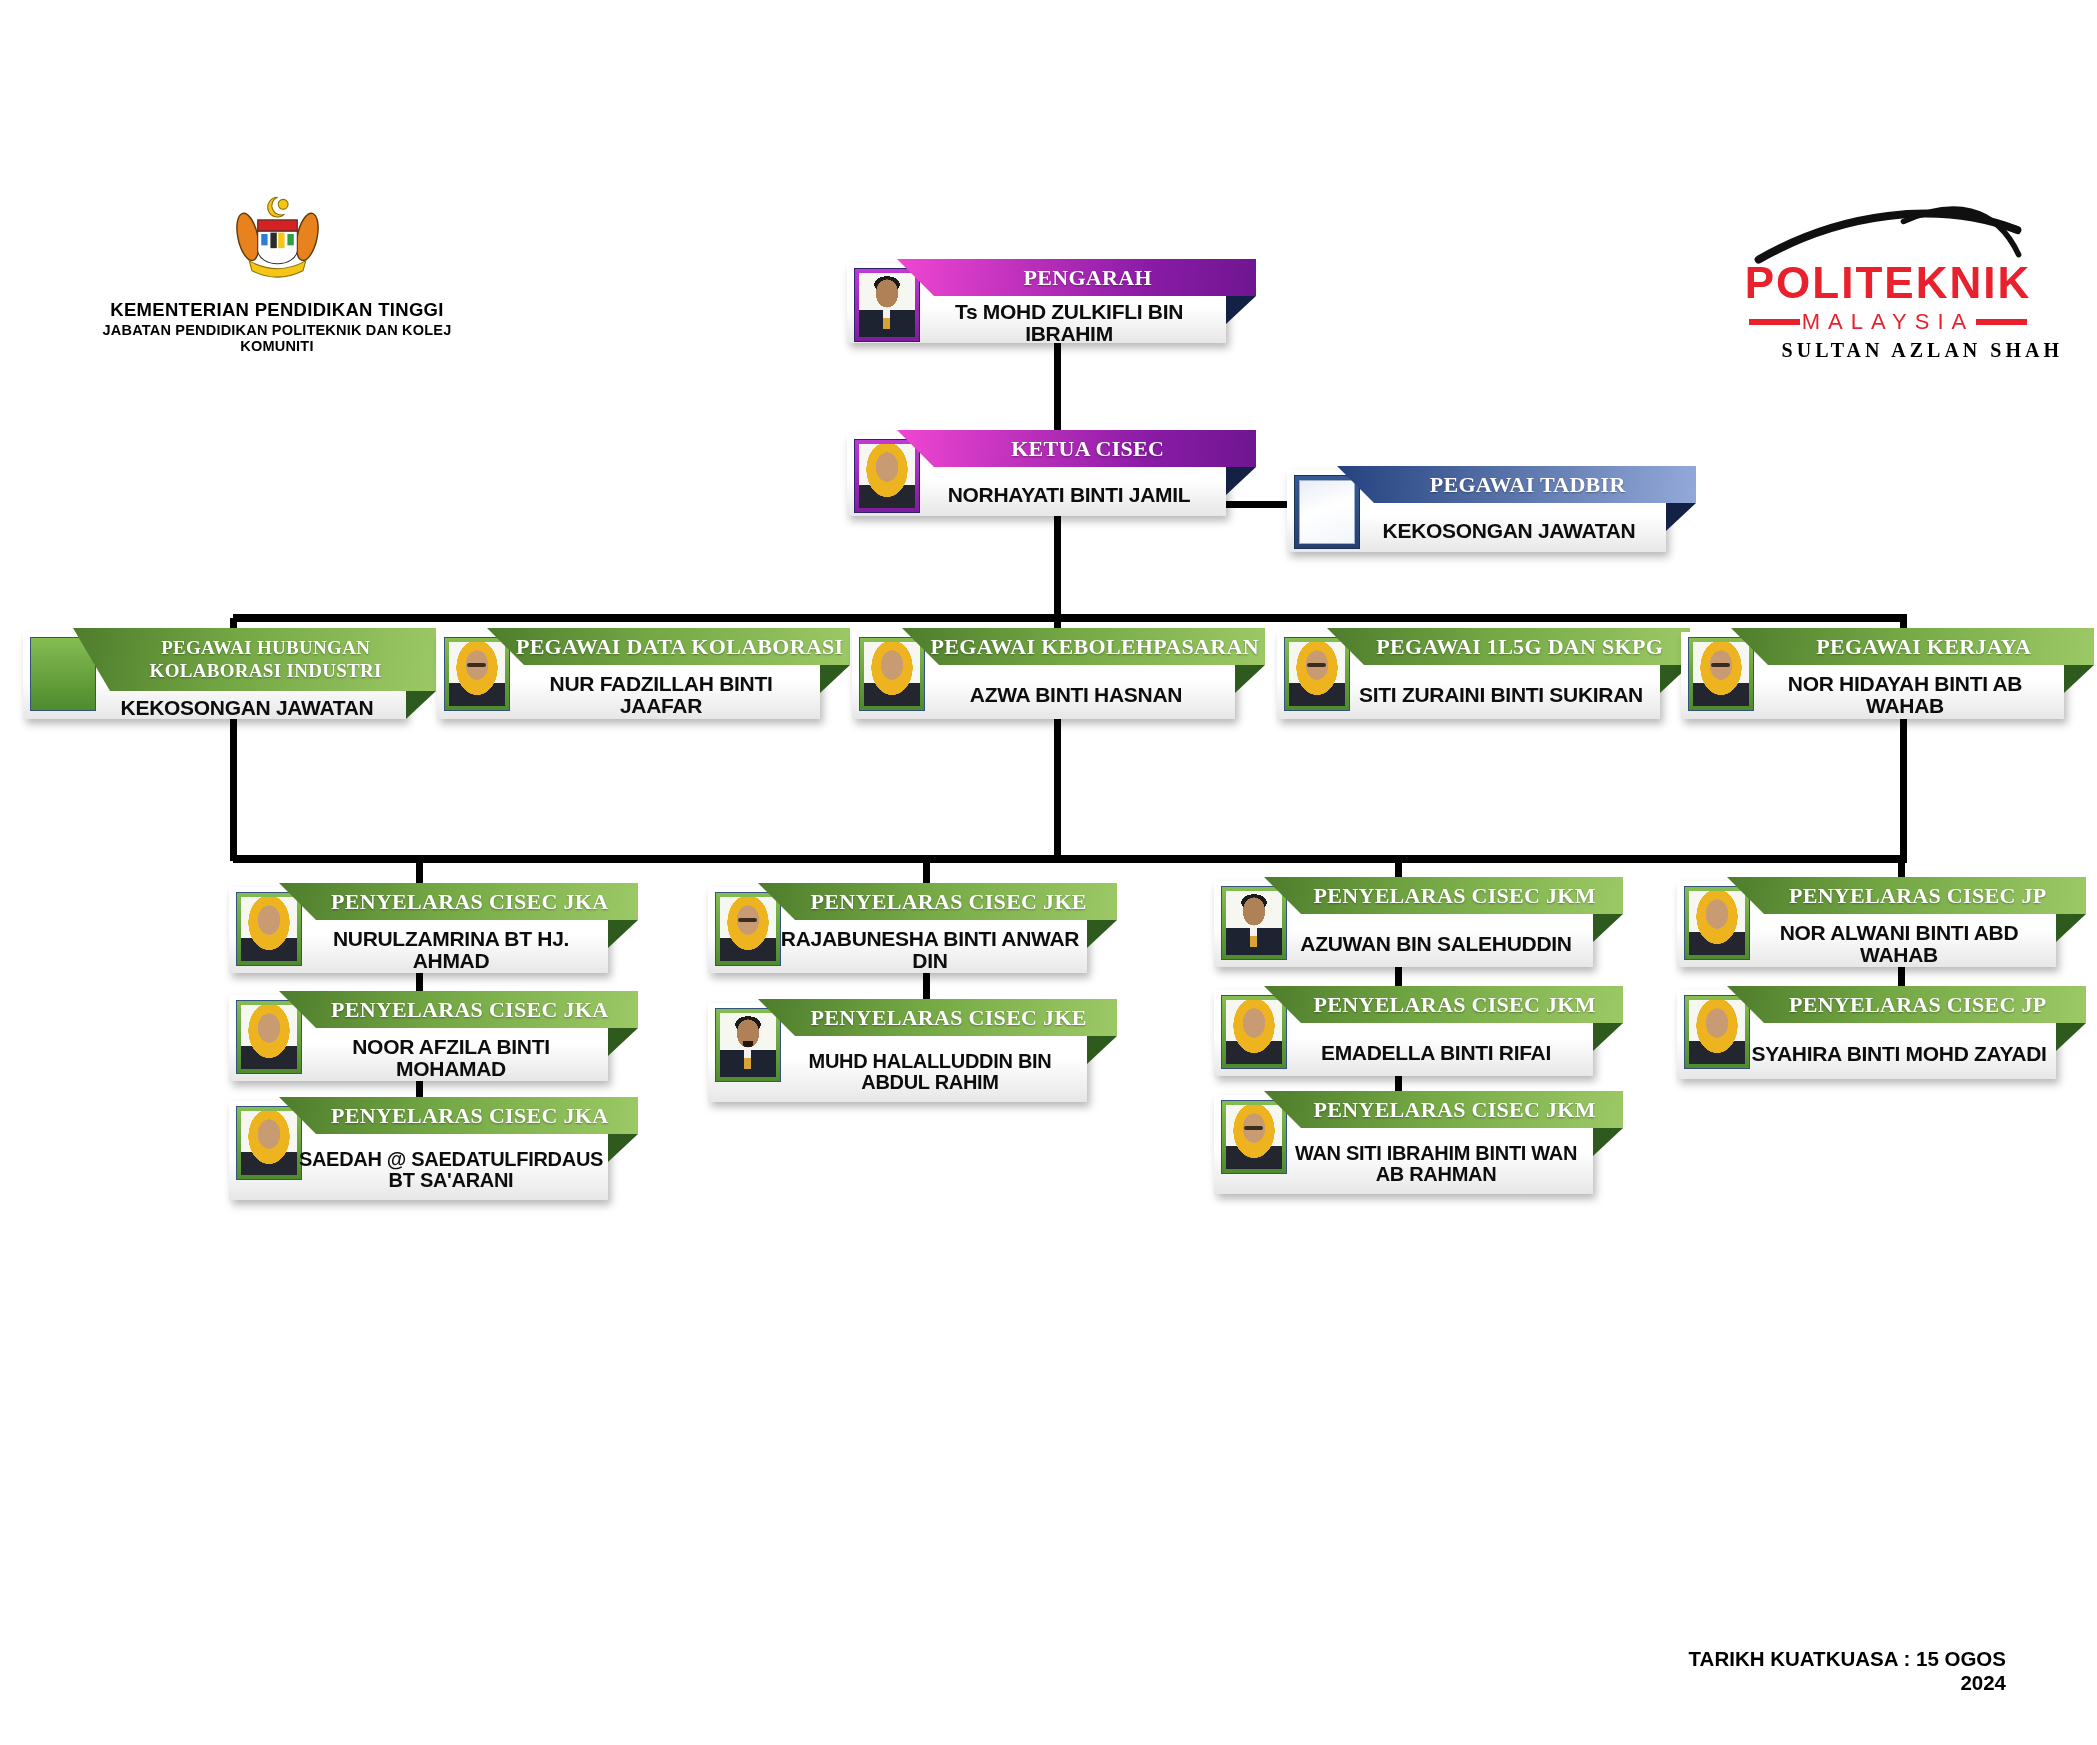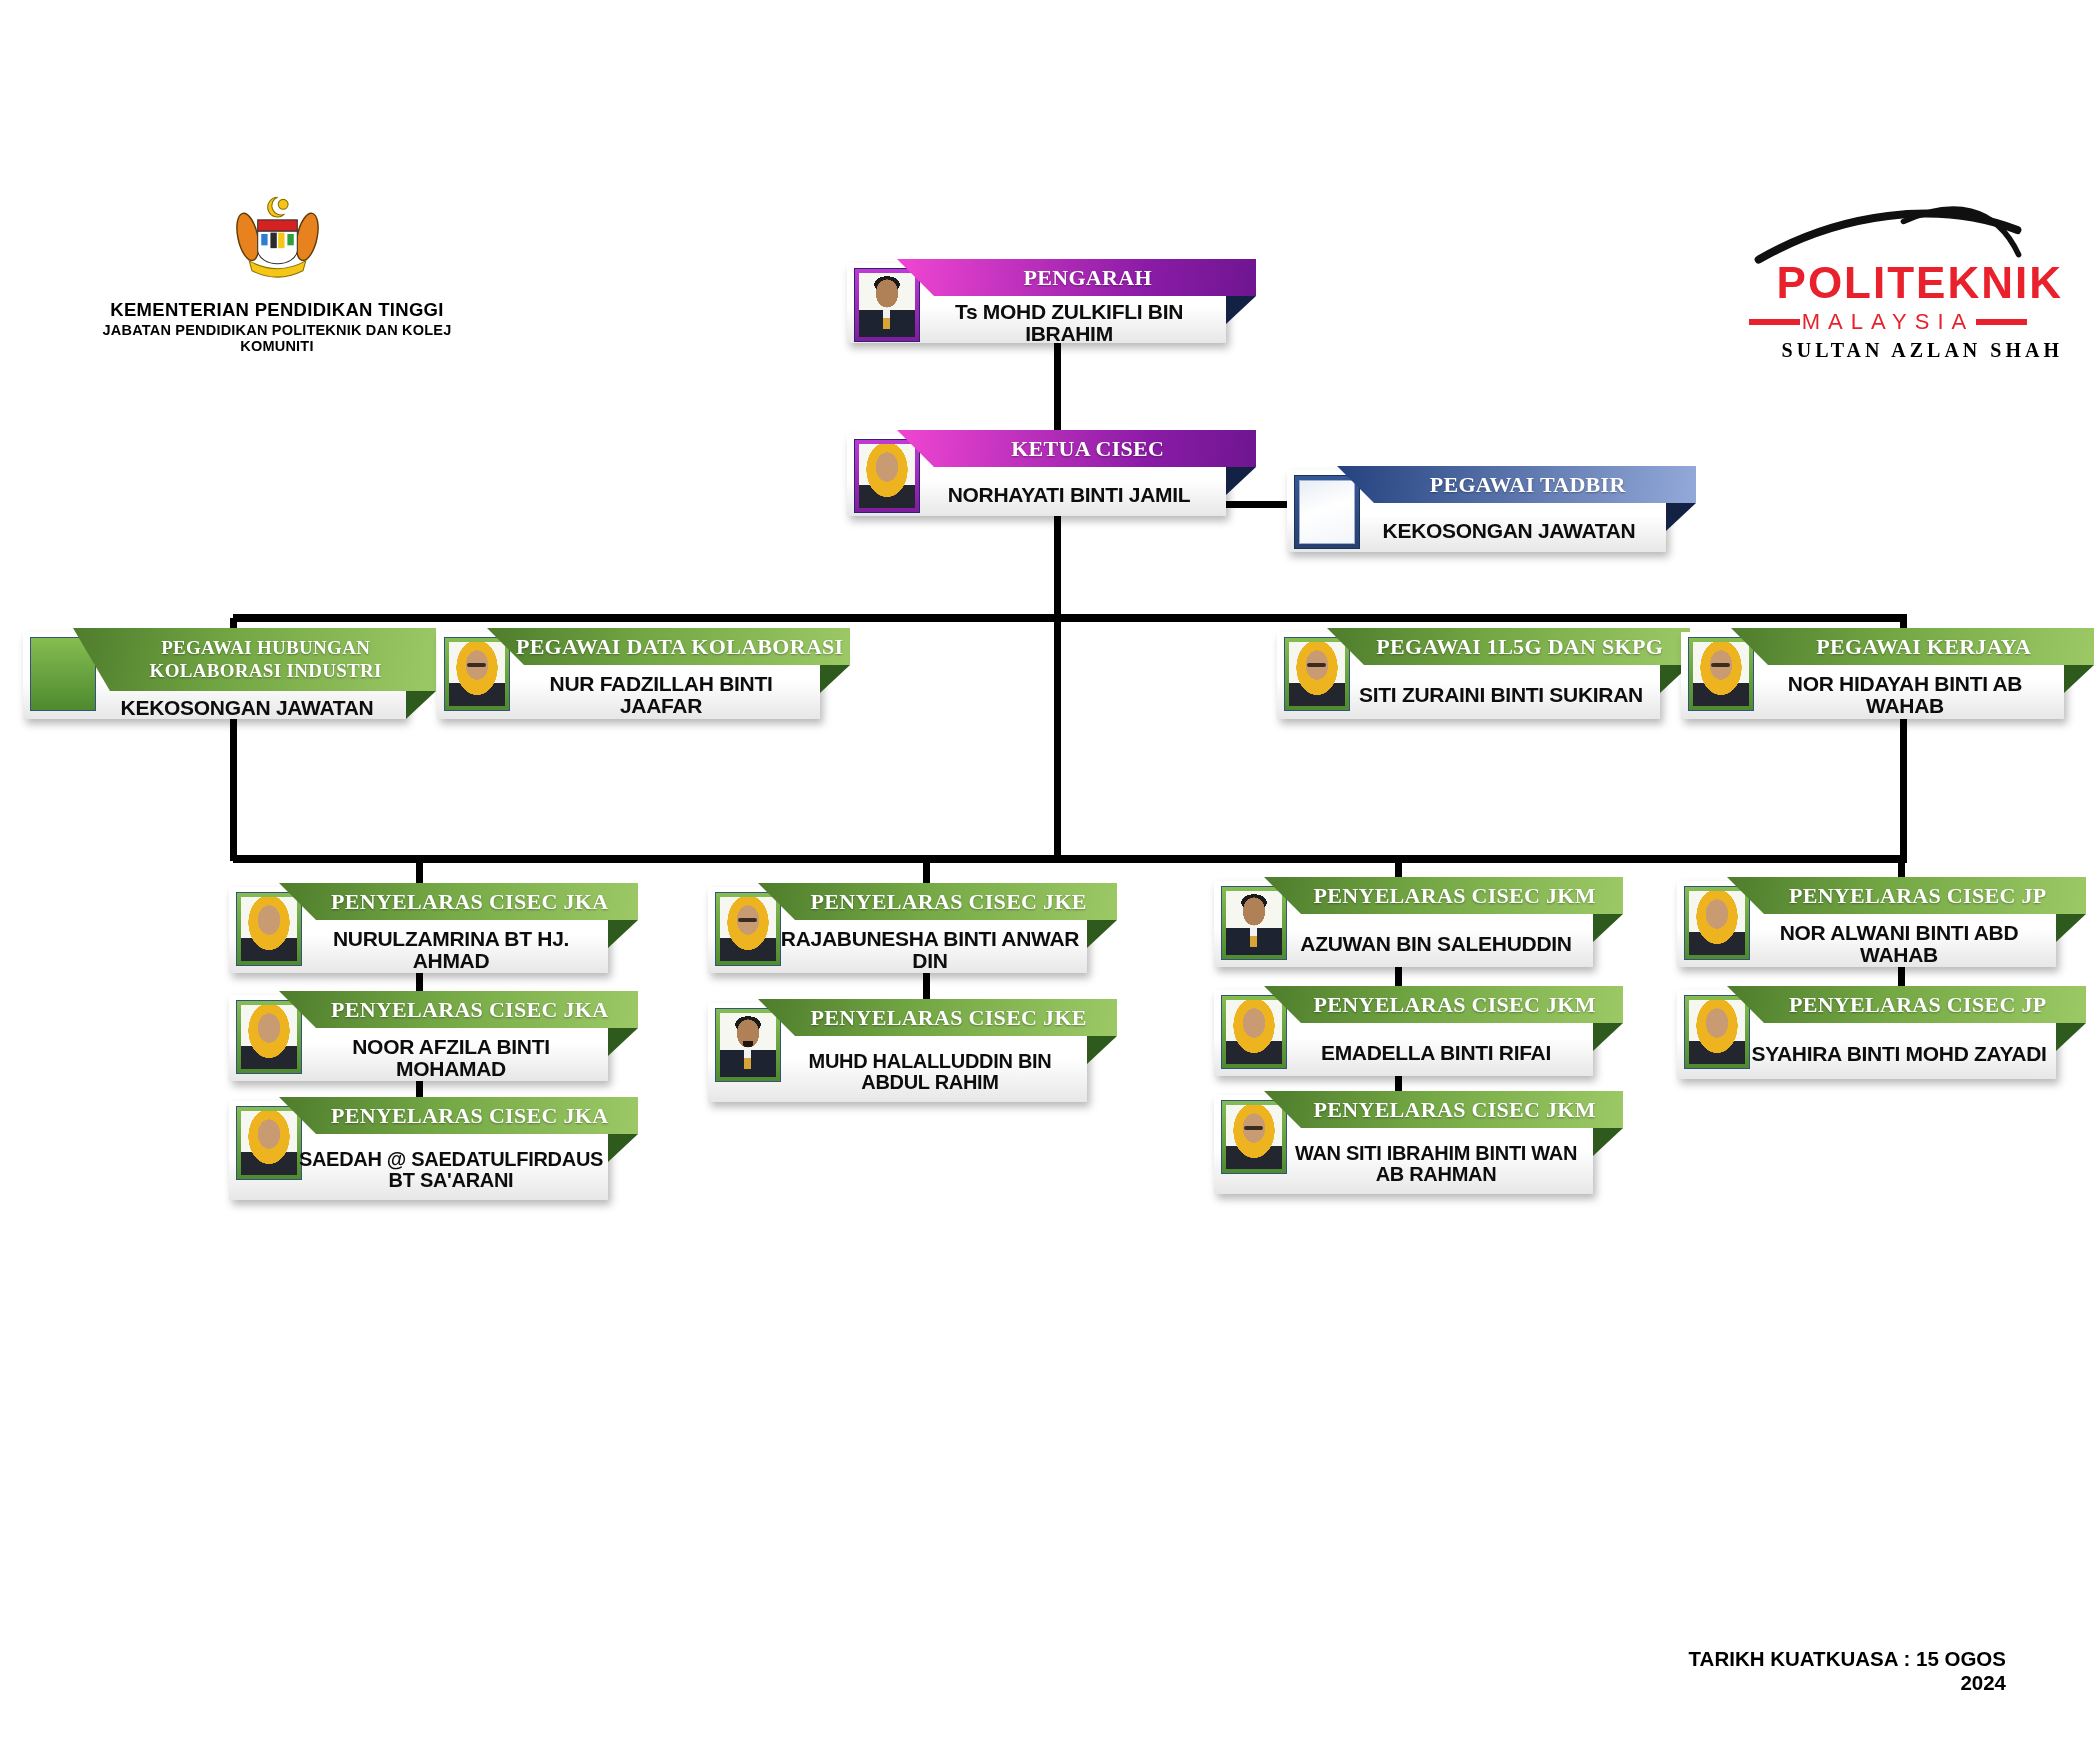--- a/index.html
+++ b/index.html
@@ -60,21 +60,21 @@
   .vacant-white{background:linear-gradient(160deg,#e8edf5,#ffffff 45%,#f2f5fa);
       border:0.7px solid #9fb0c8;box-sizing:border-box;}
   .vacant-green{background:transparent;}
   
   .ministry{position:absolute;left:99px;top:193px;width:356px;text-align:center;color:#000;}
   .ministry .crest{display:block;margin:0 auto;}
   .ministry .l1{font-weight:700;font-size:18.5px;margin-top:6.6px;letter-spacing:0.3px;}
   .ministry .l2{font-weight:700;font-size:14.5px;margin-top:1.3px;letter-spacing:0.2px;}
   .poli{position:absolute;left:1713px;top:198px;width:350px;text-align:center;}
   .poli .swoosh{display:block;margin:0 auto;}
-  .poli .pname{color:#e8212d;font-weight:700;font-size:44px;letter-spacing:2px;margin-top:-9.2px;text-align:right;}
+  .poli .pname{color:#e8212d;font-weight:700;font-size:44px;letter-spacing:2px;margin-top:-9.2px;}
   .poli .prow{display:flex;align-items:center;justify-content:center;gap:2px;margin-top:1.3px;}
   .poli .bar{width:51px;height:5.3px;background:#e8212d;}
   .poli .pcountry{color:#e8212d;font-size:22px;font-weight:400;letter-spacing:8px;}
   .poli .pcampus{font-family:"Liberation Serif",serif;color:#000;font-weight:700;font-size:20px;
       letter-spacing:4px;margin-top:4px;text-align:right;}
   .footer-date{position:absolute;left:1676px;top:1647px;width:330px;text-align:right;
       font-weight:700;font-size:20.5px;color:#000;}
 </style>
 </head>
 <body>
@@ -180,20 +180,30 @@
     <div class="photo">
         <div class="avatar woman-hijab-glasses"></div>
       </div>
     <div class="banner">
         <span>PEGAWAI DATA KOLABORASI</span>
       </div>
     <div class="fold"></div>
     <div class="name">NUR FADZILLAH BINTI JAAFAR</div>
   </div>
 
+  <div class="node green" style="left:852px;top:632px;width:383px;height:87px">
+    <div class="photo">
+        <div class="avatar woman-hijab"></div>
+      </div>
+    <div class="banner">
+        <span>PEGAWAI KEBOLEHPASARAN</span>
+      </div>
+    <div class="fold"></div>
+    <div class="name">AZWA BINTI HASNAN</div>
+  </div>
 
   <div class="node green" style="left:1277px;top:632px;width:383px;height:87px">
     <div class="photo">
         <div class="avatar woman-hijab-glasses"></div>
       </div>
     <div class="banner">
         <span>PEGAWAI 1L5G DAN SKPG</span>
       </div>
     <div class="fold"></div>
     <div class="name">SITI ZURAINI BINTI SUKIRAN</div>

